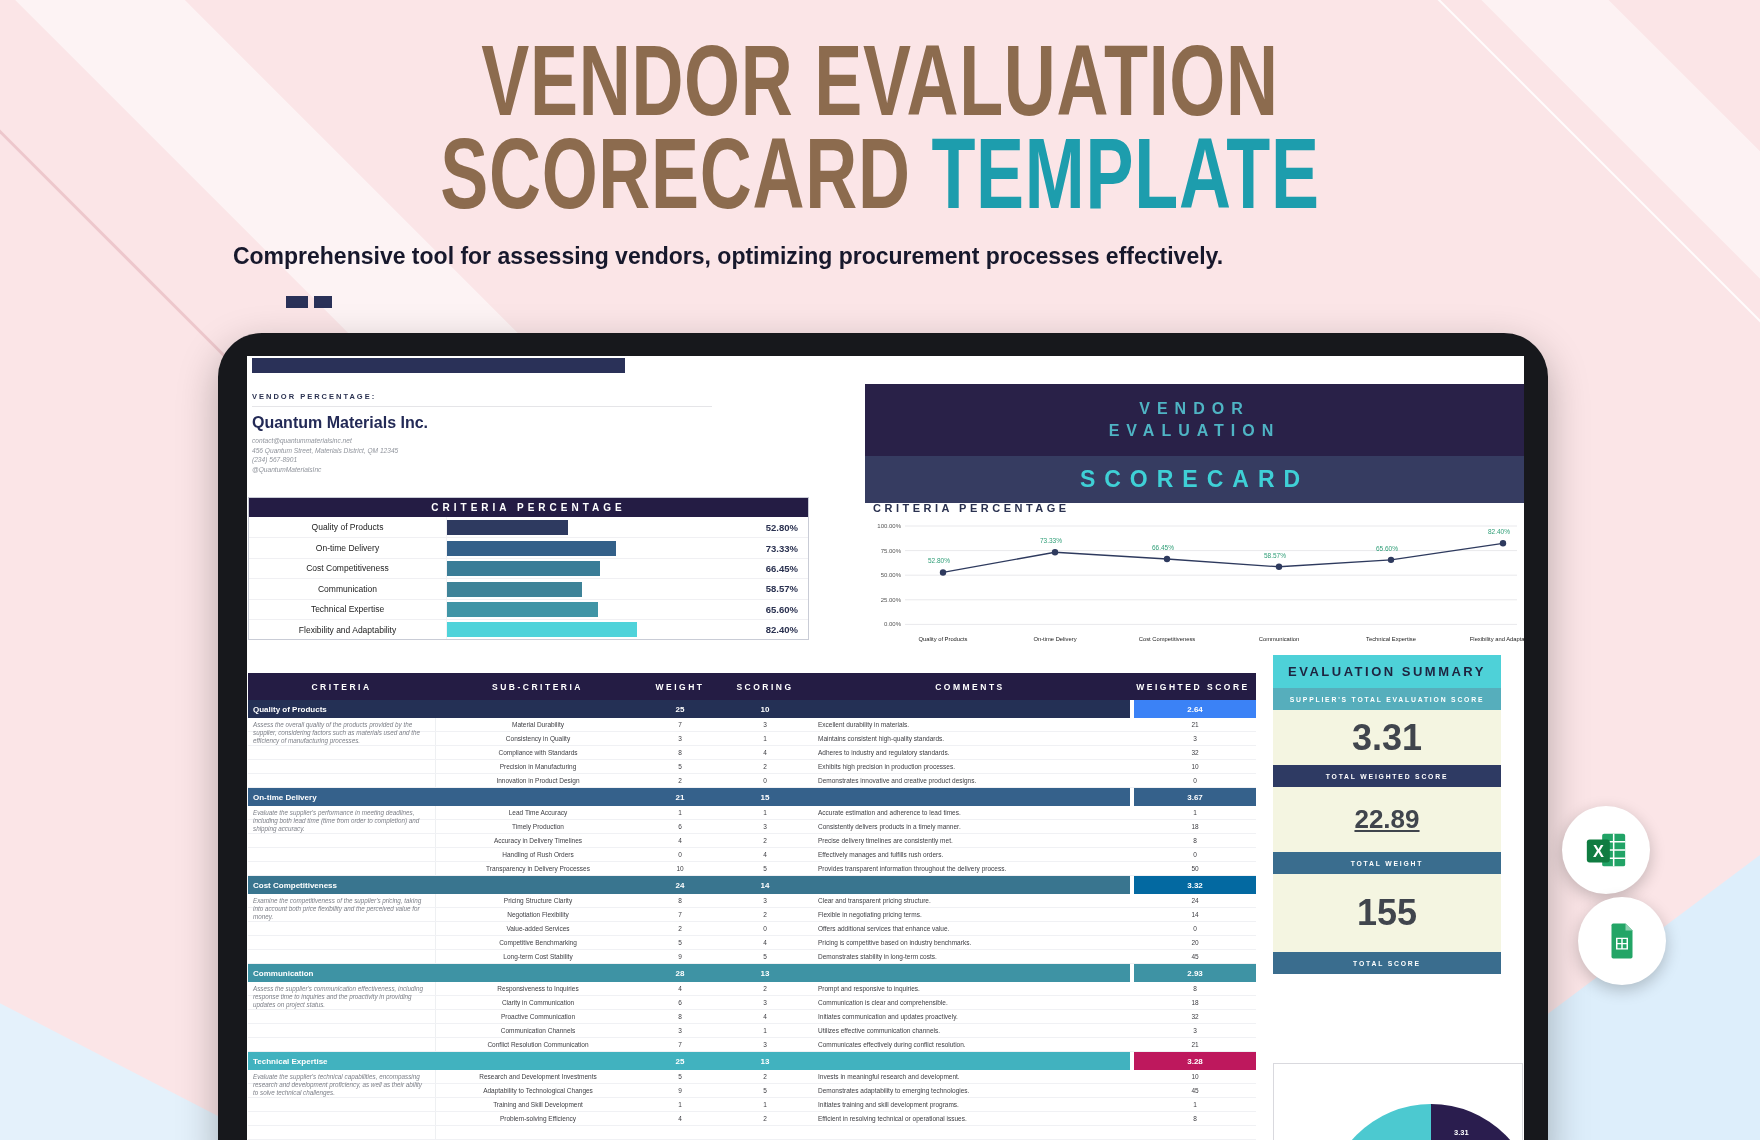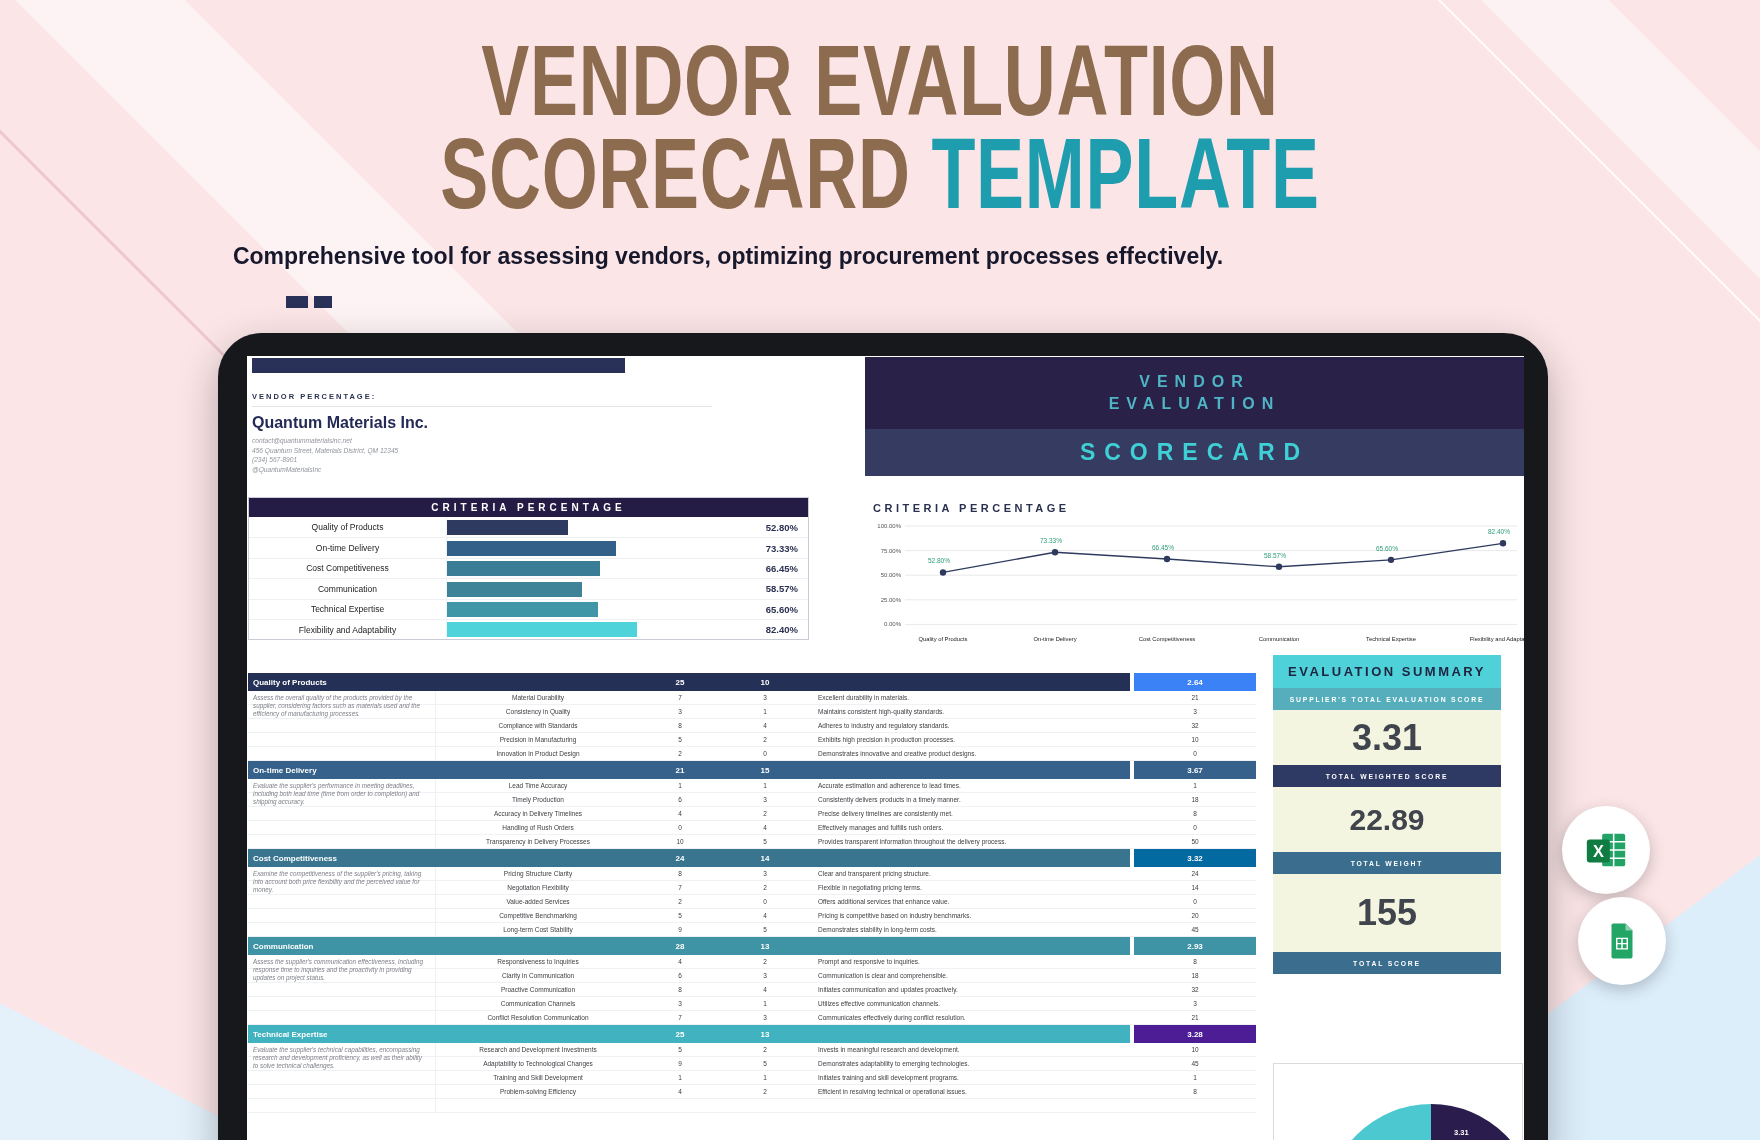--- a/index.html
+++ b/index.html
@@ -42,21 +42,21 @@
   .lt{position:absolute;left:1px;top:141px;width:561px;border:1px solid #c9ccd6;background:#fff}
   .lt-head{height:19px;background:#241c44;color:#fff;font-size:10px;font-weight:bold;letter-spacing:4px;display:flex;align-items:center;justify-content:center}
   .lt-row{display:flex;align-items:center;height:20.4px;border-top:1px solid #f0f0f3}
   .lt-row:first-of-type{border-top:none}
   .lt-label{width:197px;text-align:center;font-size:8.5px;color:#222}
   .lt-barcell{width:284px;height:100%;position:relative;border-left:1px solid #f3f3f5}
   .lt-bar{position:absolute;left:0;top:2.5px;height:15px}
   .lt-pct{flex:1;text-align:right;padding-right:10px;font-size:9.5px;font-weight:bold;color:#2a3150}
 
   
-  .sc-head{position:absolute;left:618px;top:1px;width:659px}
+  .sc-head{position:absolute;left:618px;top:28px;width:659px}
   .sc-top{height:72px;background:#292148;display:flex;flex-direction:column;align-items:center;justify-content:center;gap:4px}
   .sc-top .l1,.sc-top .l2{font-size:16px;font-weight:bold;letter-spacing:7px;color:#4fb4c4}
   .sc-band{height:47px;background:#363c61;display:flex;align-items:center;justify-content:center}
   .sc-band .l3{font-size:23px;font-weight:bold;letter-spacing:9px;color:#3fd0d6}
 
   
   .chart{position:absolute;left:598px;top:140px;width:679px;height:160px}
   .chart-title{position:absolute;left:28px;top:6px;font-size:11px;font-weight:bold;letter-spacing:3.5px;color:#2a3150}
   .chart svg{position:absolute;left:0;top:0}
 
@@ -215,20 +215,28 @@
           <circle cx="546" cy="63.8496" r="3.2" fill="#2e3a5e"></circle>
           <text x="542" y="54.8496" text-anchor="middle" font-size="6.5" fill="#2f9e77" font-family="Liberation Sans, sans-serif">65.60%</text>
           <text x="546" y="145" text-anchor="middle" font-size="5.8" fill="#222" font-family="Liberation Sans, sans-serif">Technical Expertise</text>
           <circle cx="658" cy="47.3184" r="3.2" fill="#2e3a5e"></circle>
           <text x="654" y="38.3184" text-anchor="middle" font-size="6.5" fill="#2f9e77" font-family="Liberation Sans, sans-serif">82.40%</text>
           <text x="658" y="145" text-anchor="middle" font-size="5.8" fill="#222" font-family="Liberation Sans, sans-serif">Flexibility and Adaptability</text>
         </svg>
     </div>
 
     <div class="mt">
+      <div class="mt-grid mt-head" id="mt-head">
+          <div>CRITERIA</div>
+          <div>SUB-CRITERIA</div>
+          <div>WEIGHT</div>
+          <div>SCORING</div>
+          <div>COMMENTS</div>
+          <div>WEIGHTED SCORE</div>
+        </div>
       <div id="mt-body">
           <div class="mt-grid mt-band" style="background: rgb(36, 48, 85);">
             <div class="name">Quality of Products</div>
             <div class="num">25</div>
             <div class="num">10</div>
             <div class="num"></div>
             <div class="wsc" style="background: #3b82f6;">2.64</div>
           </div>
           <div class="mt-rows">
             <div class="mt-desc">Assess the overall quality of the products provided by the supplier, considering factors such as materials used and the efficiency of manufacturing processes.</div>
@@ -421,21 +429,21 @@
               <div class="c4">3</div>
               <div class="c5">Communicates effectively during conflict resolution.</div>
               <div class="c6">21</div>
             </div>
           </div>
           <div class="mt-grid mt-band" style="background: rgb(65, 178, 191);">
             <div class="name">Technical Expertise</div>
             <div class="num">25</div>
             <div class="num">13</div>
             <div class="num"></div>
-            <div class="wsc" style="background: #4c1d95;">3.28</div>
+            <div class="wsc" style="background: #be185d;">3.28</div>
           </div>
           <div class="mt-rows">
             <div class="mt-desc">Evaluate the supplier's technical capabilities, encompassing research and development proficiency, as well as their ability to solve technical challenges.</div>
             <div class="mt-grid mt-row">
               <div class="c1"></div>
               <div class="c2">Research and Development Investments</div>
               <div class="c3">5</div>
               <div class="c4">2</div>
               <div class="c5">Invests in meaningful research and development.</div>
               <div class="c6">10</div>
@@ -475,21 +483,21 @@
           </div>
         </div>
     </div>
 
     <div class="sum">
       <div class="sum-head">EVALUATION SUMMARY</div>
       <div id="sum-body">
           <div class="sum-band" style="background: rgb(86, 174, 188);">SUPPLIER'S TOTAL EVALUATION SCORE</div>
           <div class="sum-val" style="height: 55px; font-size: 36px;">3.31</div>
           <div class="sum-band" style="background: rgb(46, 58, 99);">TOTAL WEIGHTED SCORE</div>
-          <div class="sum-val" style="height: 65px; font-size: 30px;">22.89</div>
+          <div class="sum-val" style="height: 65px; font-size: 26px; text-decoration: underline;">22.89</div>
           <div class="sum-band" style="background: rgb(58, 109, 142);">TOTAL WEIGHT</div>
           <div class="sum-val" style="height: 78px; font-size: 36px;">155</div>
           <div class="sum-band" style="background: rgb(58, 109, 142);">TOTAL SCORE</div>
         </div>
     </div>
 
     <div class="donut-card">
       <div class="donut">
         <div class="donut-label">3.31</div>
       </div>

